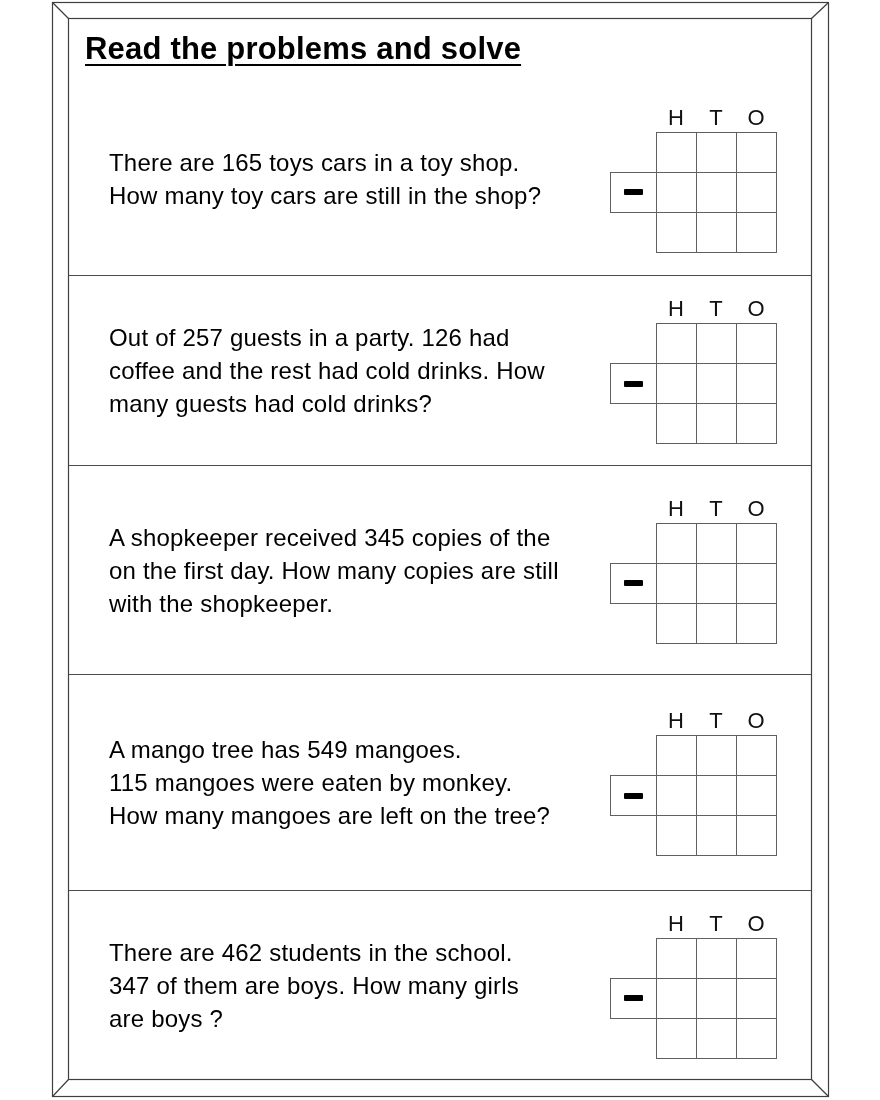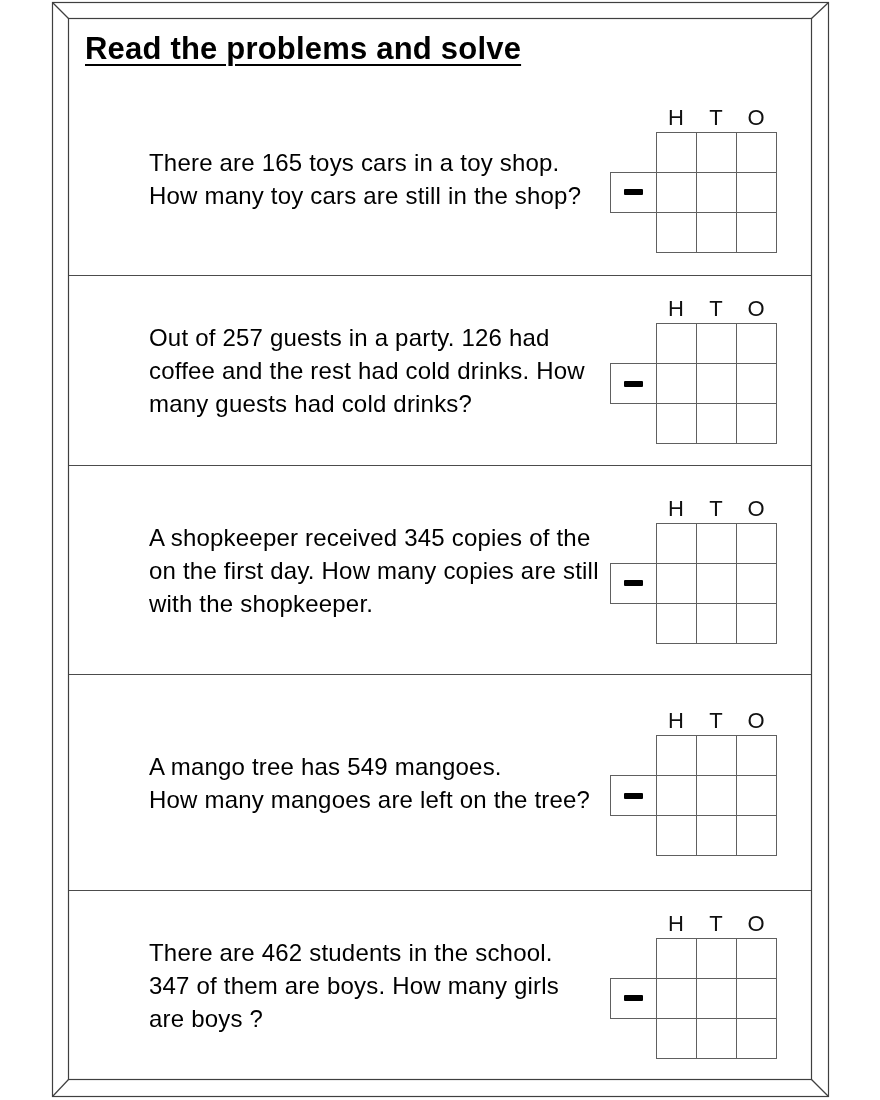--- a/index.html
+++ b/index.html
@@ -33,21 +33,21 @@
     text-underline-offset: 5px;
   }
 
   .prob-row {
     display: flex; align-items: center;
     height: 100%;
     padding: 0 34px 0 40px; box-sizing: border-box;
   }
   .s1 .prob-row { flex: 1; height: auto; }
 
-  .prob-text { flex: 1; font-size: 24px; line-height: 33px; letter-spacing: 0.2px; margin-left: 40px; }
+  .prob-text { flex: 1; font-size: 24px; line-height: 33px; letter-spacing: 0.2px; }
 
   .hto { width: 167px; flex: 0 0 auto; }
   .hto-labels { display: flex; margin-left: 46px; height: 26px; }
   .hto-labels span {
     width: 40px; text-align: center;
     font-size: 22px; line-height: 24px; color: #111;
   }
   .hto-body { display: flex; align-items: flex-start; }
   .minus-box {
     box-sizing: border-box;
@@ -197,20 +197,21 @@
             </table>
         </div>
       </div>
     </div>
   </div>
 
   <div class="sec sec-border s4">
     <div class="prob-row">
       <div class="prob-text">
         <div>A mango tree has 549 mangoes.</div>
+        <div>115 mangoes were eaten by monkey.</div>
         <div>How many mangoes are left on the tree?</div>
       </div>
       <div class="hto">
         <div class="hto-labels">
           <span>H</span>
           <span>T</span>
           <span>O</span>
         </div>
         <div class="hto-body">
           <div class="minus-box">

